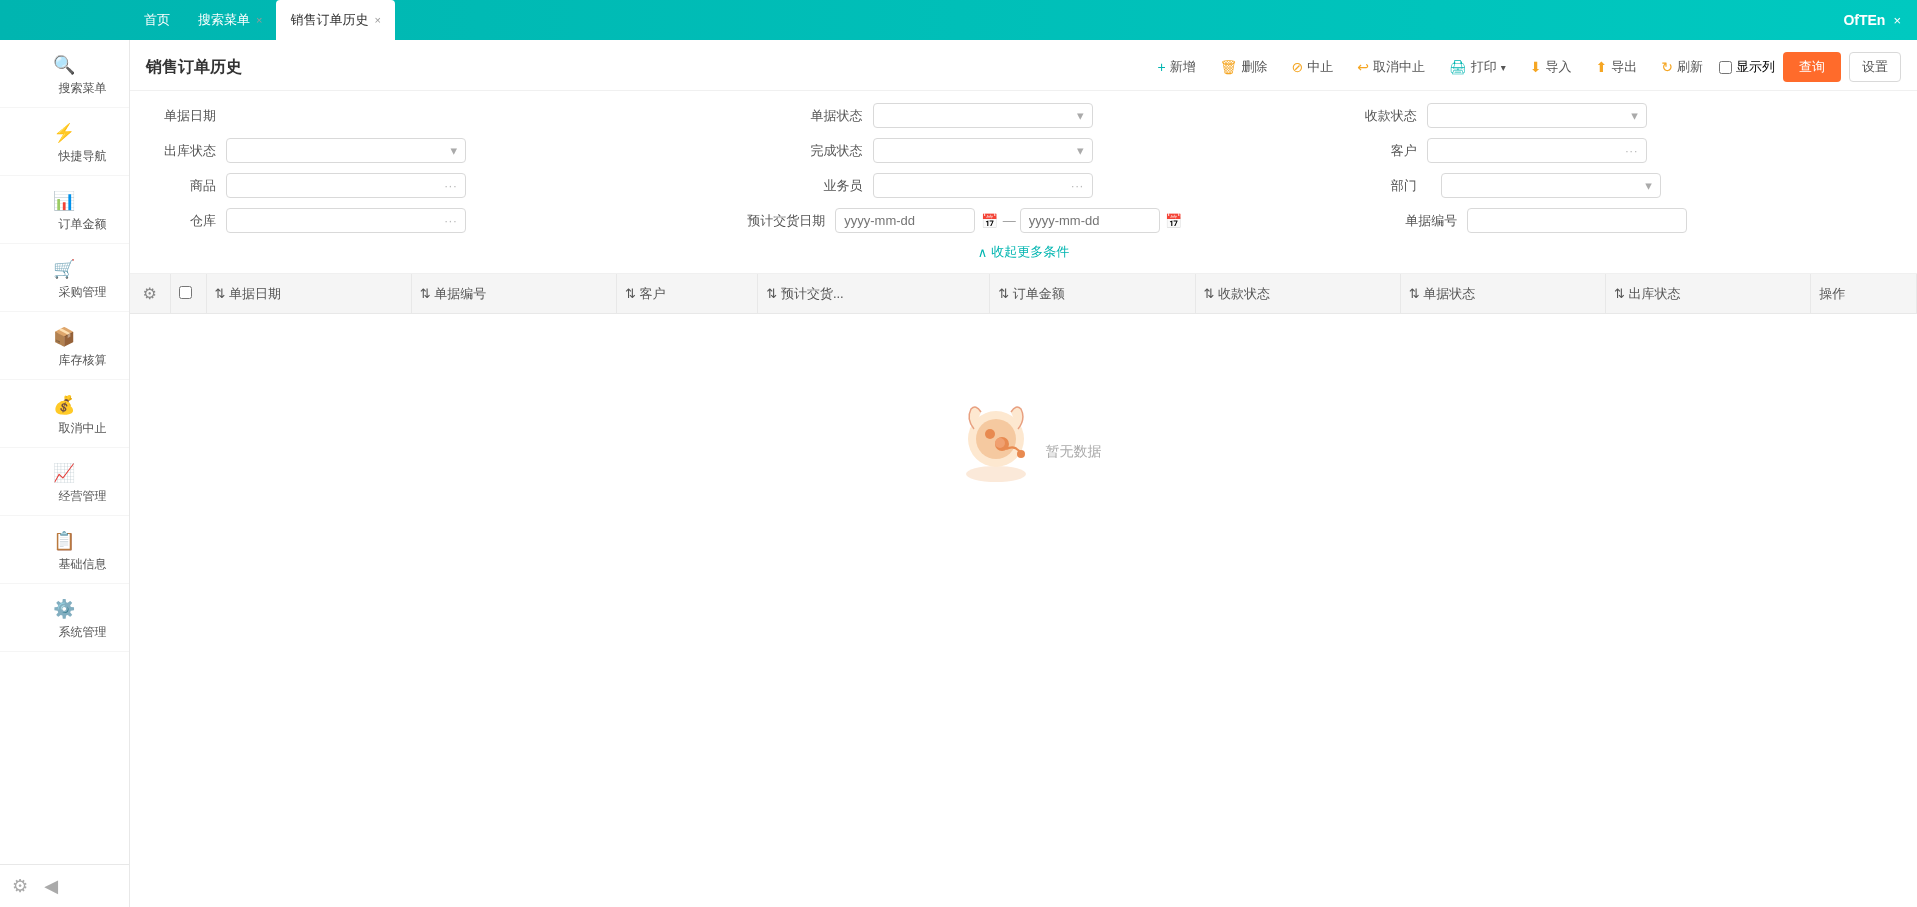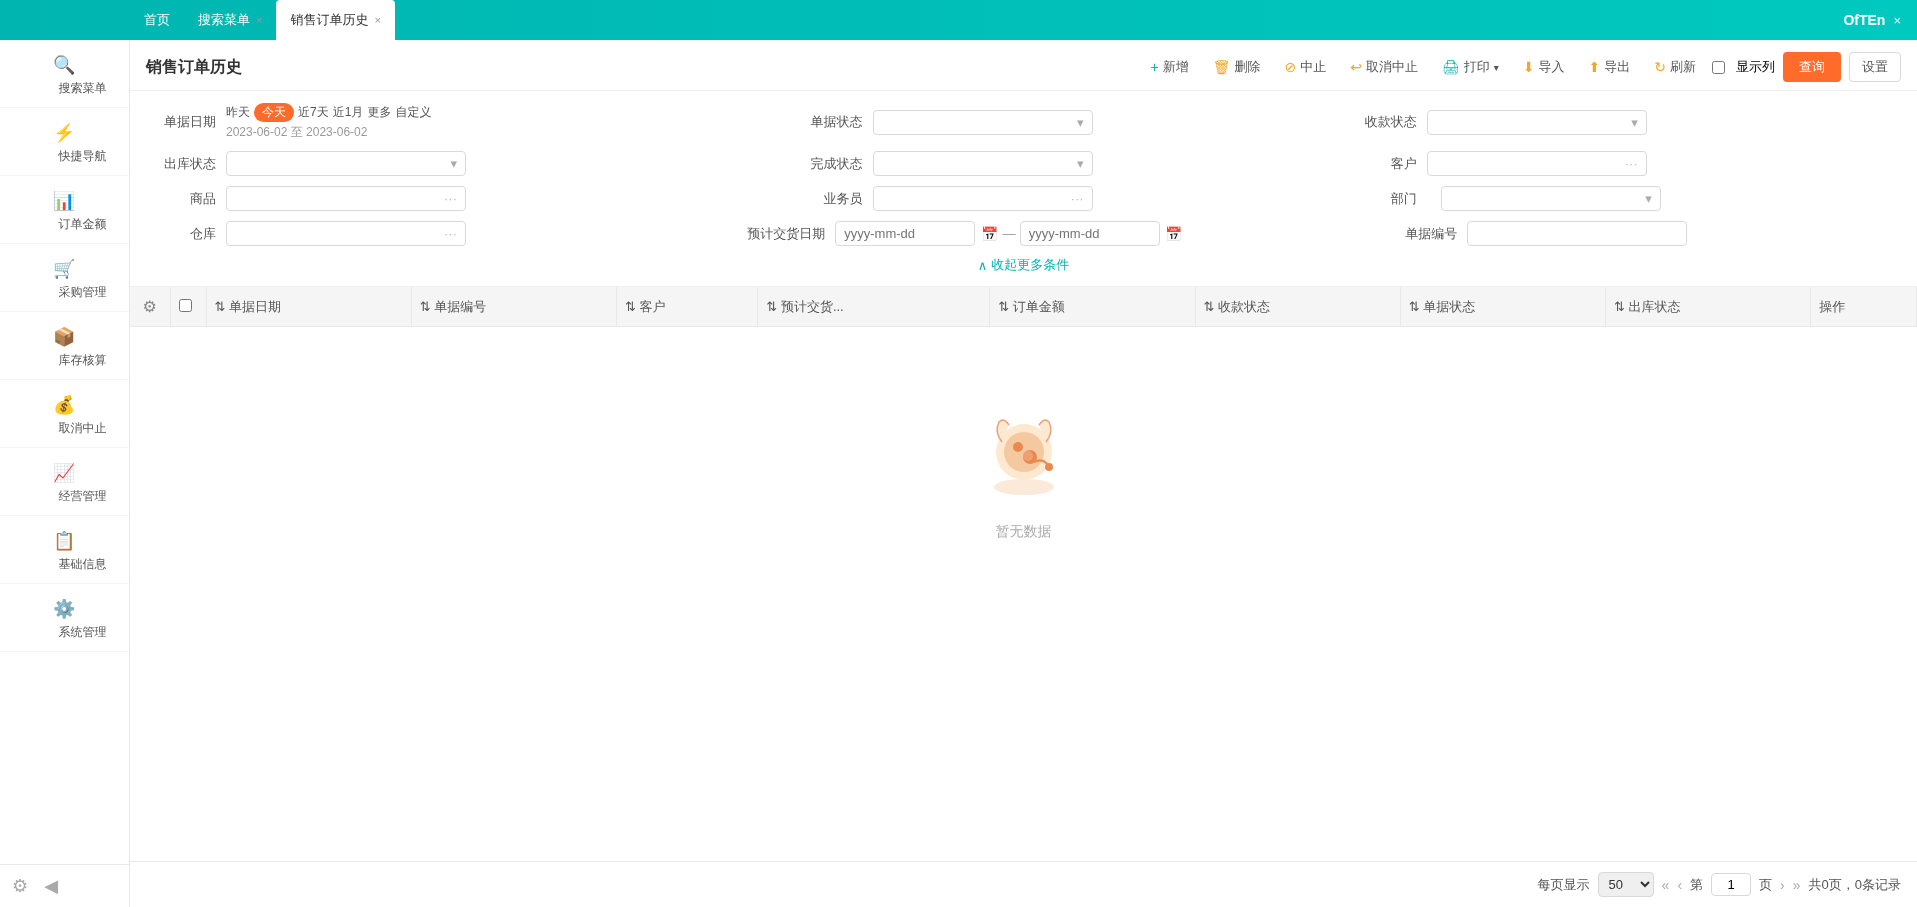--- a/index.html
+++ b/index.html
@@ -223,21 +223,21 @@
       font-weight: normal;
       border-right: 1px solid #e8e8e8;
       white-space: nowrap;
     }
     .data-table th:first-child { width: 40px; }
     .th-gear { color: #888; font-size: 16px; cursor: pointer; }
 
     
     .empty-state {
       display: flex;
-      flex-direction: column;
+      flex-direction: row;
       align-items: center;
       justify-content: center;
       padding: 80px 0;
     }
     .empty-icon {
       width: 100px;
       height: 100px;
       margin-bottom: 16px;
     }
     .empty-text { color: #aaa; font-size: 14px; }
@@ -367,45 +367,34 @@
           <span>导入</span>
         </button>
         <button class="toolbar-btn">
           <span class="btn-icon" style="color:#f5a623;">⬆</span>
           <span>导出</span>
         </button>
         <button class="toolbar-btn">
           <span class="btn-icon" style="color:#f5a623;">↻</span>
           <span>刷新</span>
         </button>
-        <div style="display:flex;align-items:center;gap:11px;">
+        <div style="display:flex;align-items:center;gap:4px;">
           <input type="checkbox" style="">
           <span>显示列</span>
         </div>
         <button class="btn-query">查询</button>
         <button class="btn-setting">设置</button>
       </div>
     </div>
 
     <div class="filter-area">
 
       <div class="filter-row">
         <div class="filter-col" style="flex:1.4;min-width:0;">
           <span class="filter-label">单据日期</span>
-          <div style="display:flex;flex-direction:column;">
-            <div class="date-shortcuts">
-              <span class="date-shortcut">昨天</span>
-              <span class="date-shortcut active">今天</span>
-              <span class="date-shortcut">近7天</span>
-              <span class="date-shortcut">近1月</span>
-              <span class="date-shortcut">更多</span>
-              <span class="date-shortcut">自定义</span>
-            </div>
-            <span class="date-range">2023-06-02 至 2023-06-02</span>
-          </div>
         </div>
         <div class="filter-col" style="flex:1.2;">
           <span class="filter-label">单据状态</span>
           <div class="filter-select" style="min-width:220px;max-width:280px;">
             <span class="placeholder"></span>
             <span style="color:#aaa;">▾</span>
           </div>
         </div>
         <div class="filter-col" style="flex:1.2;">
           <span class="filter-label">收款状态</span>
@@ -561,32 +550,15 @@
             <path d="M60 55 Q70 50 75 60" stroke="#e88a50" stroke-width="2" fill="none"></path>
             <circle cx="75" cy="60" r="4" fill="#e88a50"></circle>
             <path d="M28 35 Q20 25 25 15 Q30 10 35 18" stroke="#e8a080" stroke-width="1.5" fill="#fde8d0"></path>
             <path d="M72 35 Q80 25 75 15 Q70 10 65 18" stroke="#e8a080" stroke-width="1.5" fill="#fde8d0"></path>
           </svg>
         </div>
         <span class="empty-text">暂无数据</span>
       </div>
     </div>
 
-    <div class="pagination-bar">
-      <span class="page-text">每页显示</span>
-      <select class="page-size-select">
-        <option value="10">10</option>
-        <option value="20">20</option>
-        <option value="50" selected="">50</option>
-        <option value="100">100</option>
-      </select>
-      <span class="page-nav">«</span>
-      <span class="page-nav">‹</span>
-      <span class="page-text">第</span>
-      <input type="text" class="page-num-input" value="1" style="">
-      <span class="page-text">页</span>
-      <span class="page-nav">›</span>
-      <span class="page-nav">»</span>
-      <span class="page-info">共0页，0条记录</span>
-    </div>
 
   </div>
 </div>
 
 </body></html>

